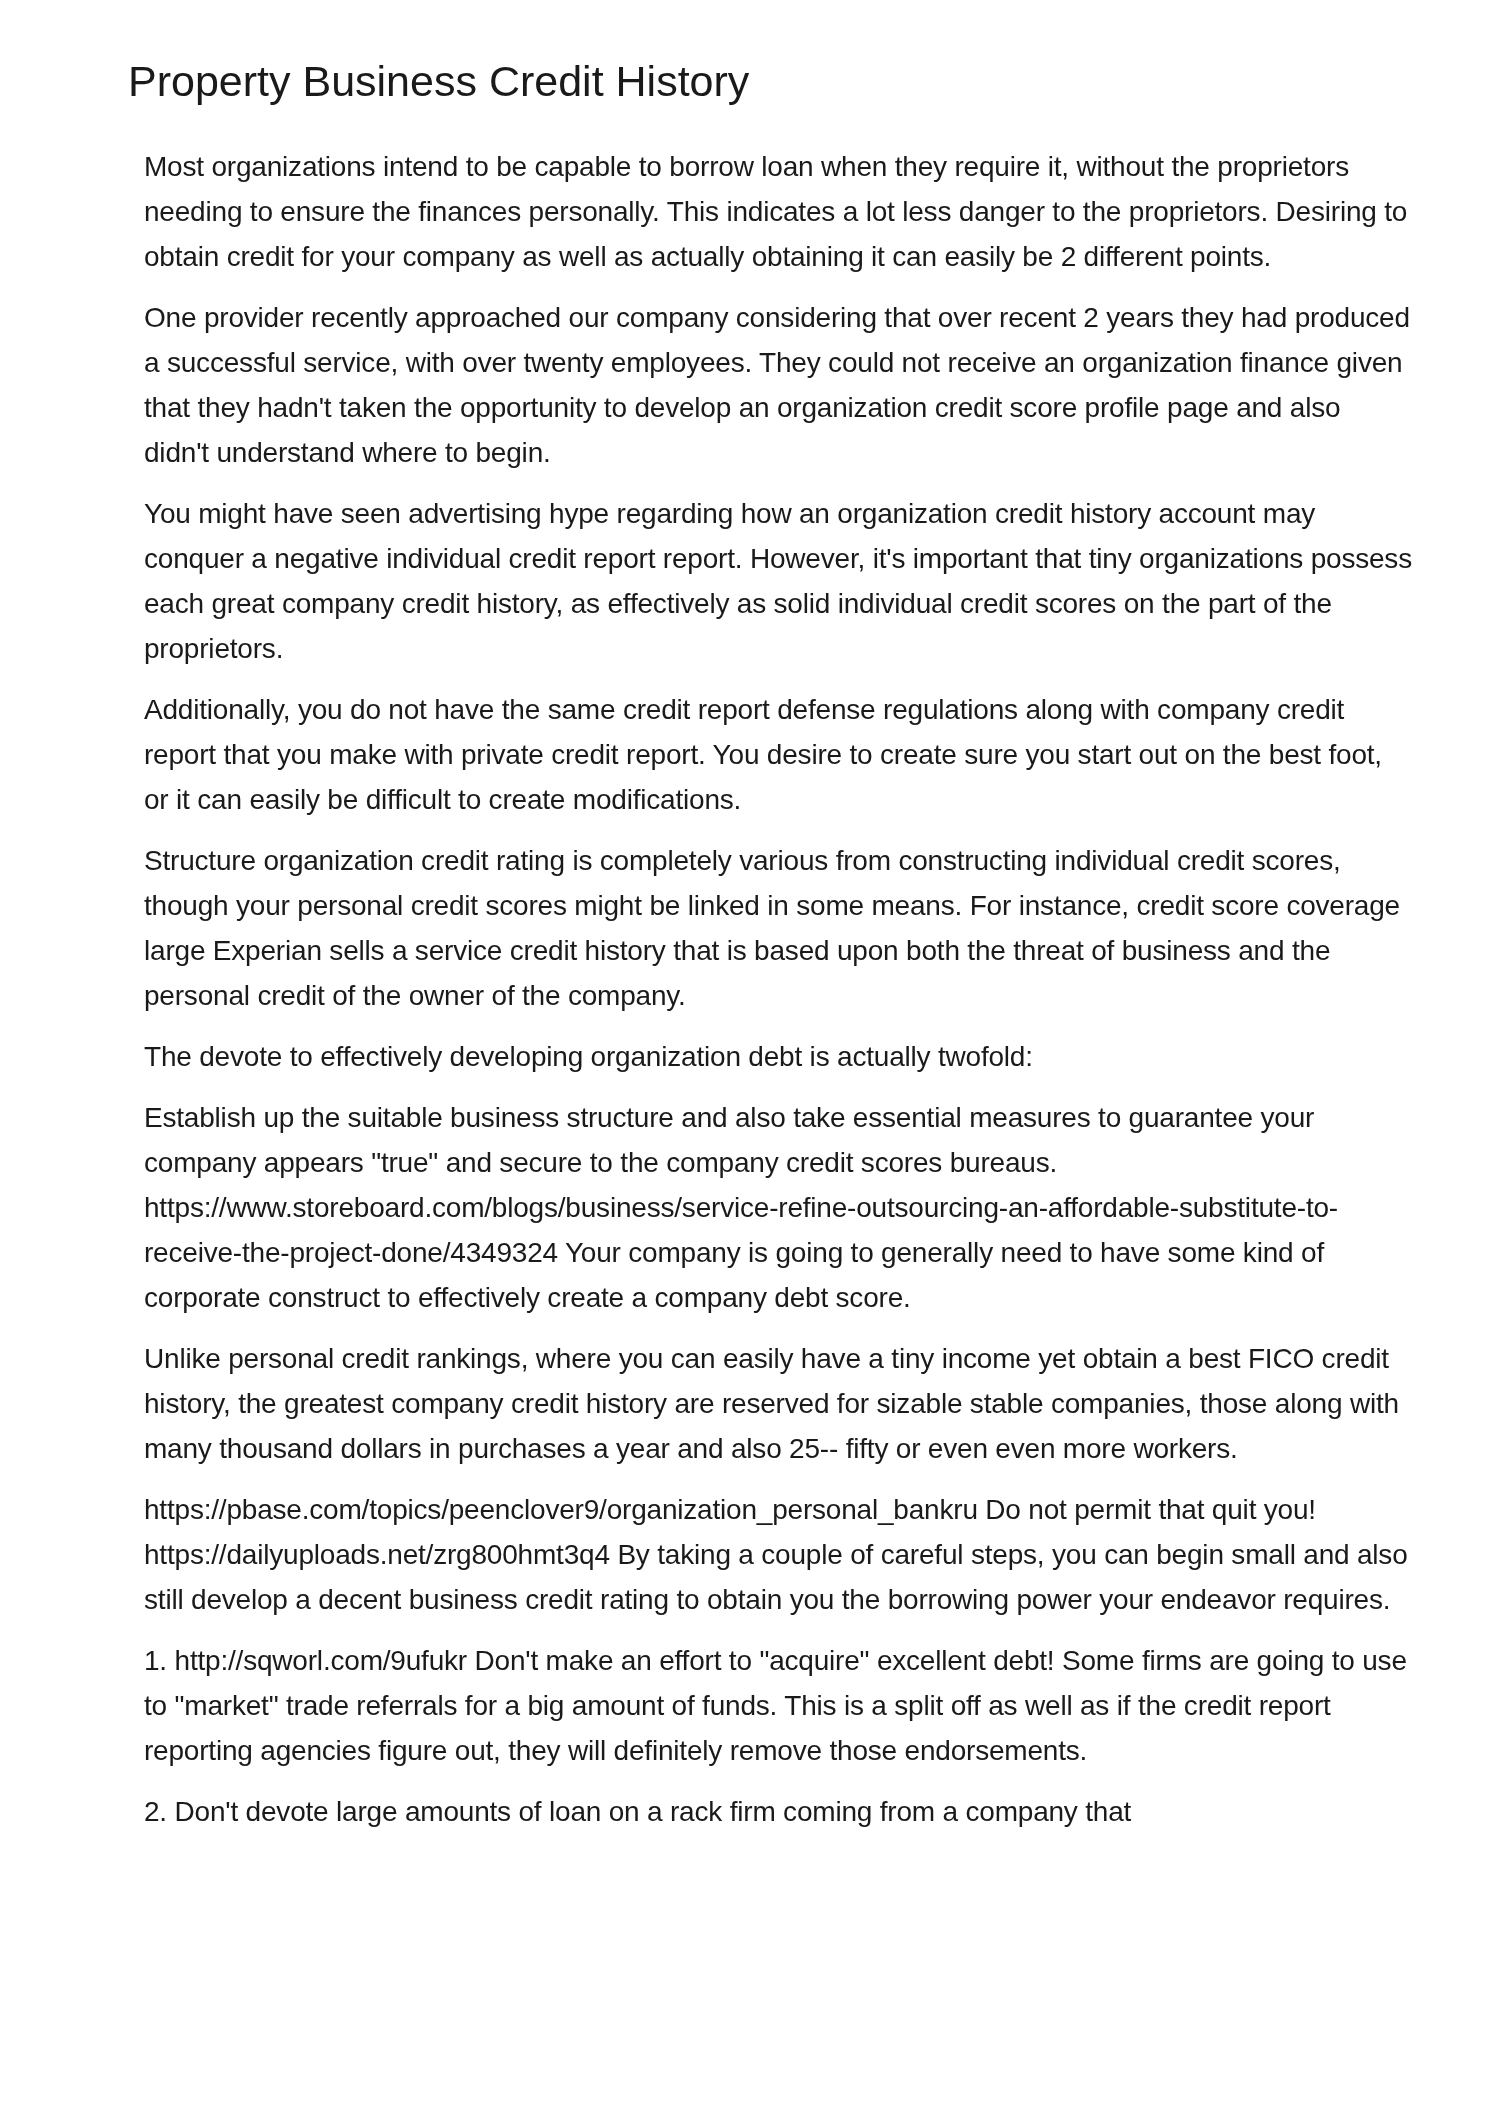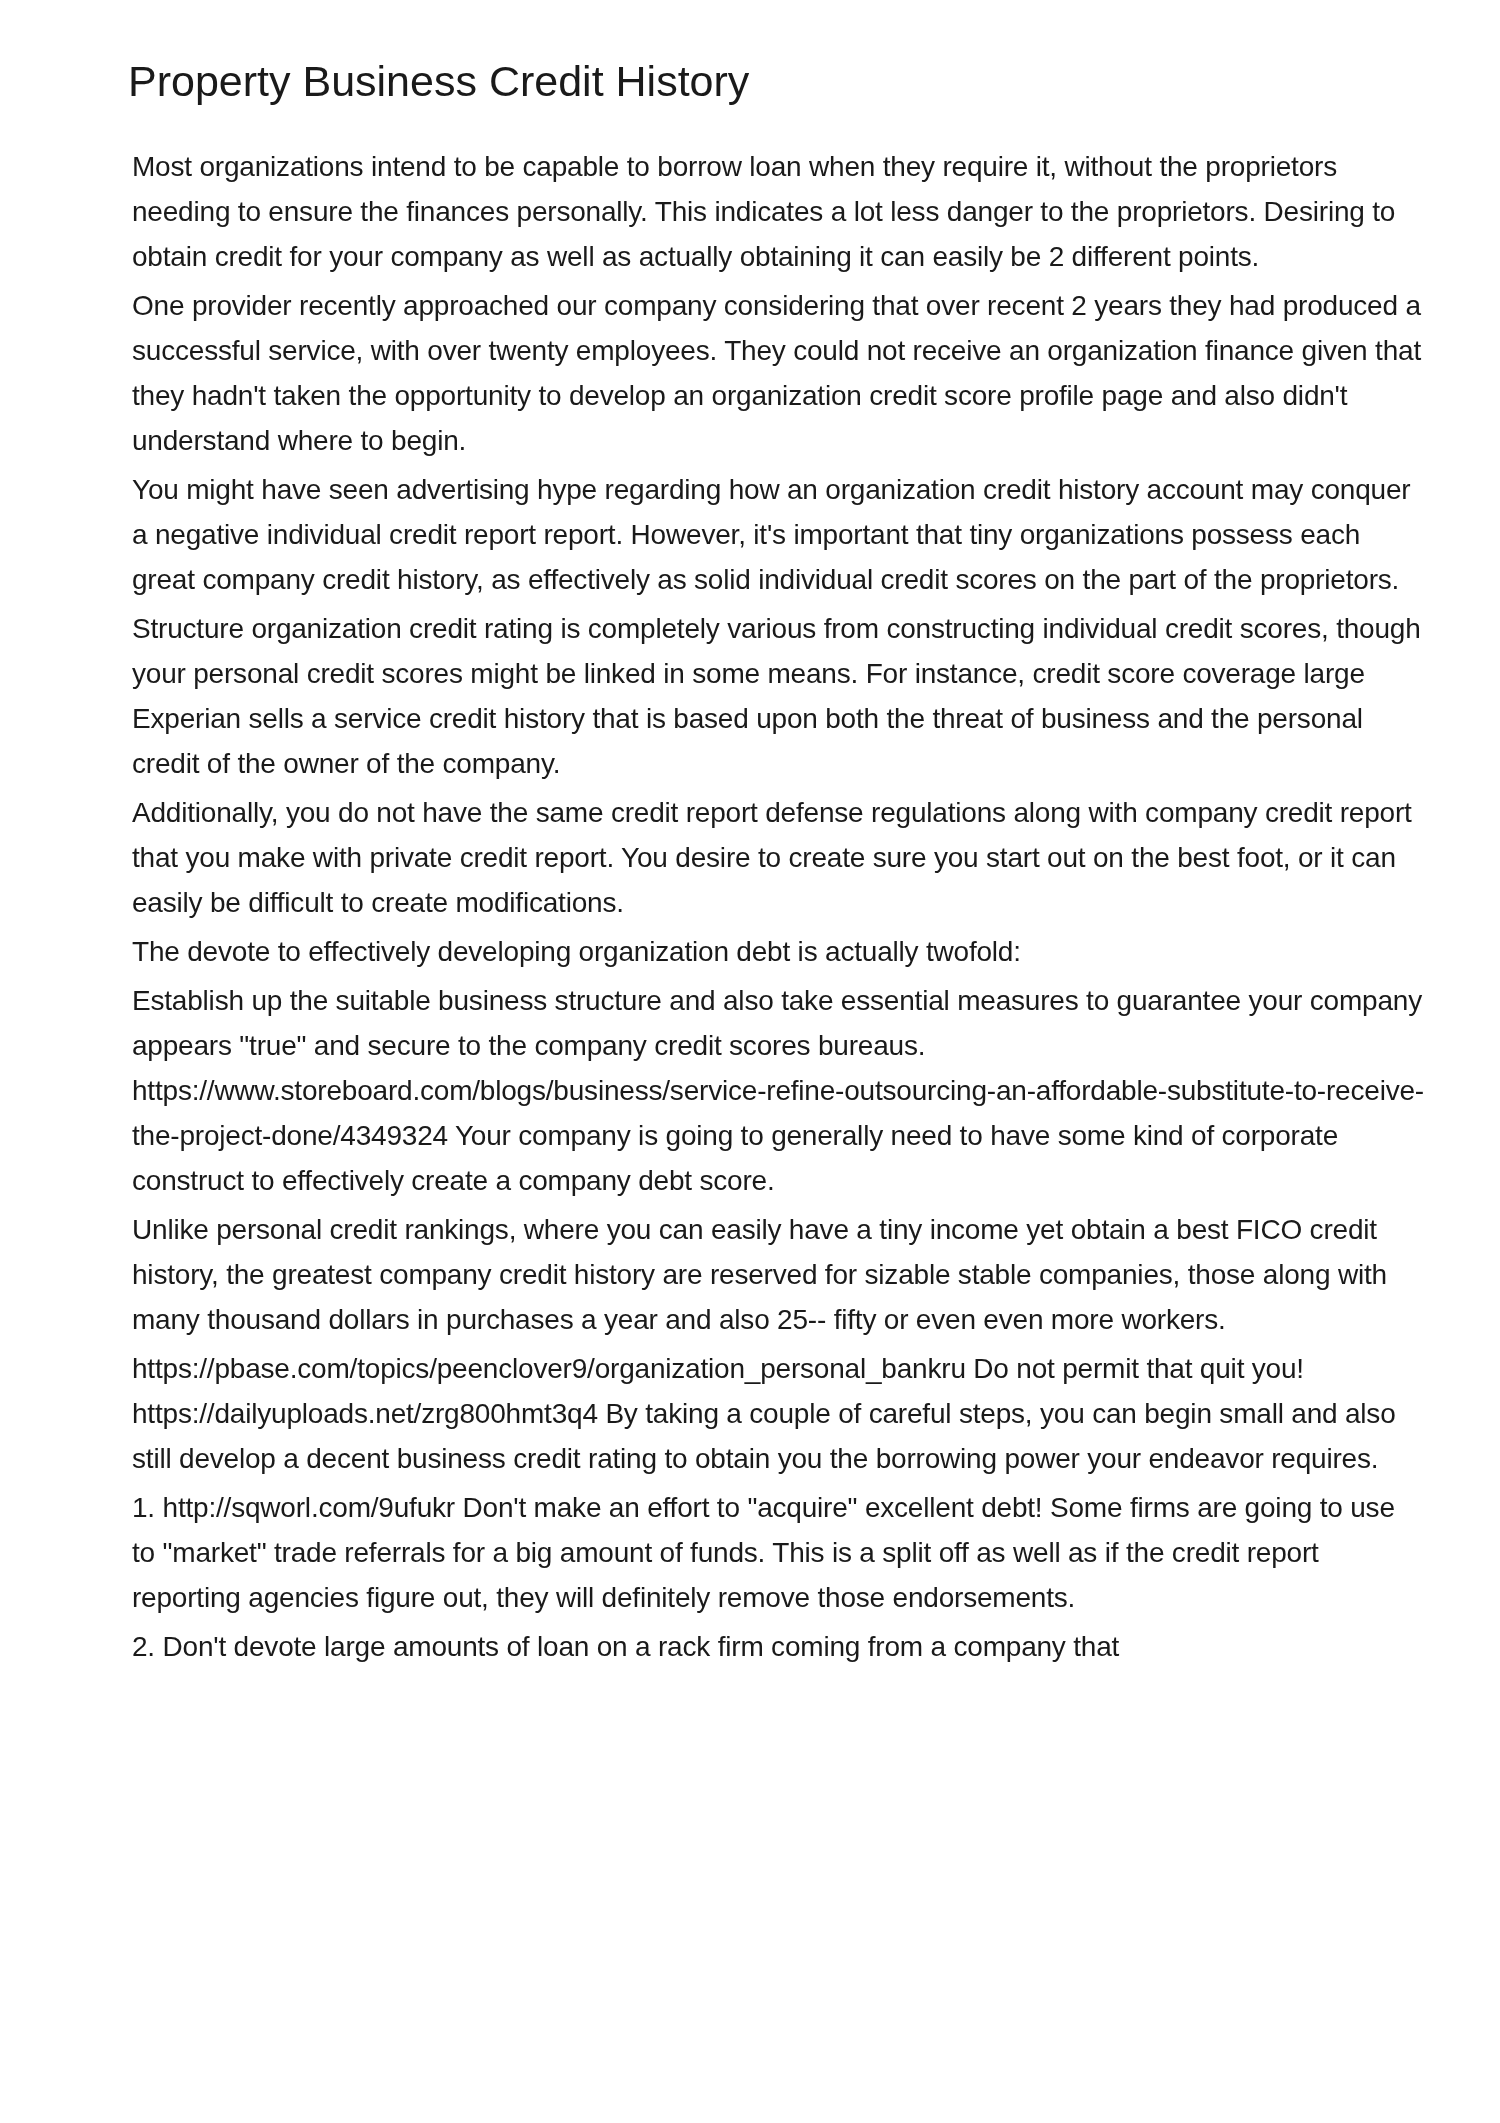--- a/index.html
+++ b/index.html
@@ -26,40 +26,40 @@
     font-size: 43px;
     font-weight: normal;
     line-height: 1.2;
     margin: 0 0 36px 0;
     letter-spacing: 0px;
     color: #1a1a1a;
   }
   .article-body p {
     font-size: 28px;
     line-height: 45px;
-    margin: 4px;
+    margin: 16px;
     padding: 0;
     letter-spacing: -0.2px;
     overflow-wrap: anywhere;
     word-break: break-word;
     color: #1a1a1a;
   }
 </style>
 </head>
 <body>
 
 <main class="page">
   <h1 class="doc-title">Property Business Credit History</h1>
 
   <div class="article-body">
     <p>Most organizations intend to be capable to borrow loan when they require it, without the proprietors needing to ensure the finances personally. This indicates a lot less danger to the proprietors. Desiring to obtain credit for your company as well as actually obtaining it can easily be 2 different points.</p>
     <p>One provider recently approached our company considering that over recent 2 years they had produced a successful service, with over twenty employees. They could not receive an organization finance given that they hadn't taken the opportunity to develop an organization credit score profile page and also didn't understand where to begin.</p>
     <p>You might have seen advertising hype regarding how an organization credit history account may conquer a negative individual credit report report. However, it's important that tiny organizations possess each great company credit history, as effectively as solid individual credit scores on the part of the proprietors.</p>
+    <p>Additionally, you do not have the same credit report defense regulations along with company credit report that you make with private credit report. You desire to create sure you start out on the best foot, or it can easily be difficult to create modifications.</p>
     <p>Structure organization credit rating is completely various from constructing individual credit scores, though your personal credit scores might be linked in some means. For instance, credit score coverage large Experian sells a service credit history that is based upon both the threat of business and the personal credit of the owner of the company.</p>
-    <p>Additionally, you do not have the same credit report defense regulations along with company credit report that you make with private credit report. You desire to create sure you start out on the best foot, or it can easily be difficult to create modifications.</p>
     <p>The devote to effectively developing organization debt is actually twofold:</p>
     <p>Establish up the suitable business structure and also take essential measures to guarantee your company appears "true" and secure to the company credit scores bureaus. https://www.storeboard.com/blogs/business/service-refine-outsourcing-an-affordable-substitute-to-receive-the-project-done/4349324 Your company is going to generally need to have some kind of corporate construct to effectively create a company debt score.</p>
     <p>Unlike personal credit rankings, where you can easily have a tiny income yet obtain a best FICO credit history, the greatest company credit history are reserved for sizable stable companies, those along with many thousand dollars in purchases a year and also 25-- fifty or even even more workers.</p>
     <p>https://pbase.com/topics/peenclover9/organization_personal_bankru Do not permit that quit you! https://dailyuploads.net/zrg800hmt3q4 By taking a couple of careful steps, you can begin small and also still develop a decent business credit rating to obtain you the borrowing power your endeavor requires.</p>
     <p>1. http://sqworl.com/9ufukr Don't make an effort to "acquire" excellent debt! Some firms are going to use to "market" trade referrals for a big amount of funds. This is a split off as well as if the credit report reporting agencies figure out, they will definitely remove those endorsements.</p>
     <p>2. Don't devote large amounts of loan on a rack firm coming from a company that</p>
   </div>
 </main>
 
 </body></html>

